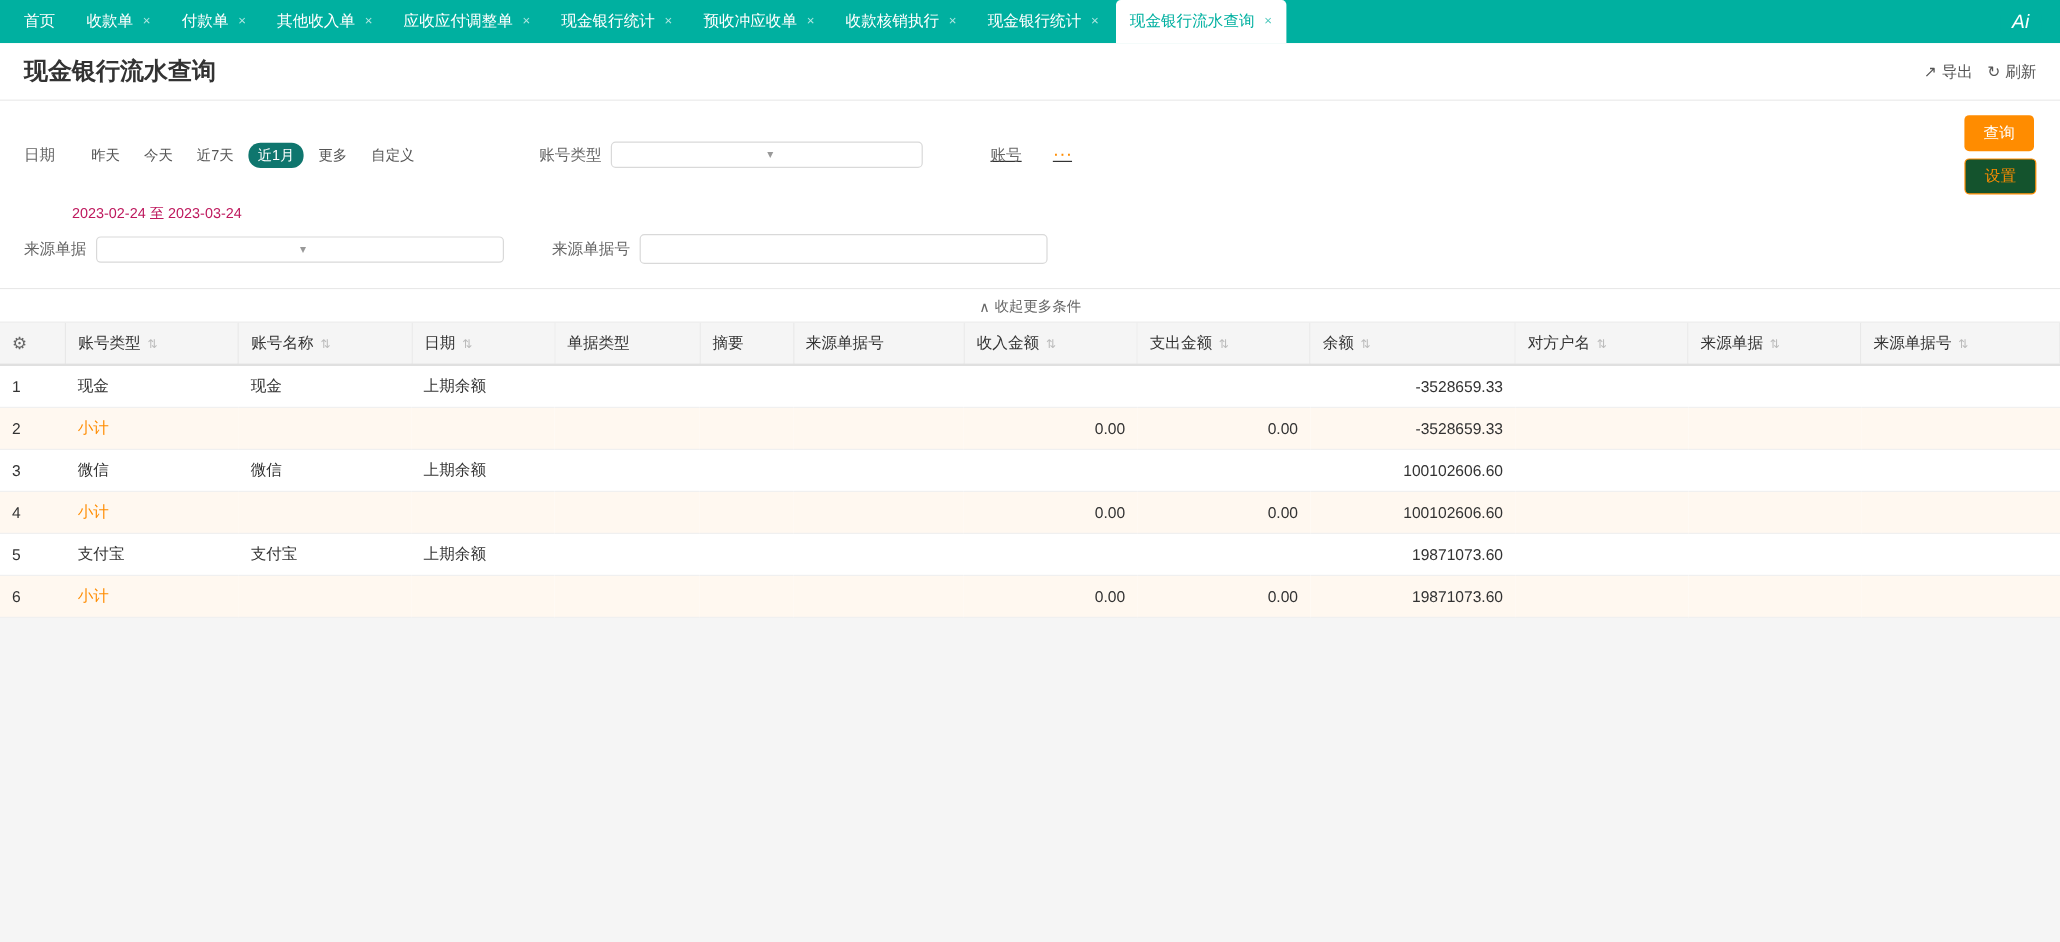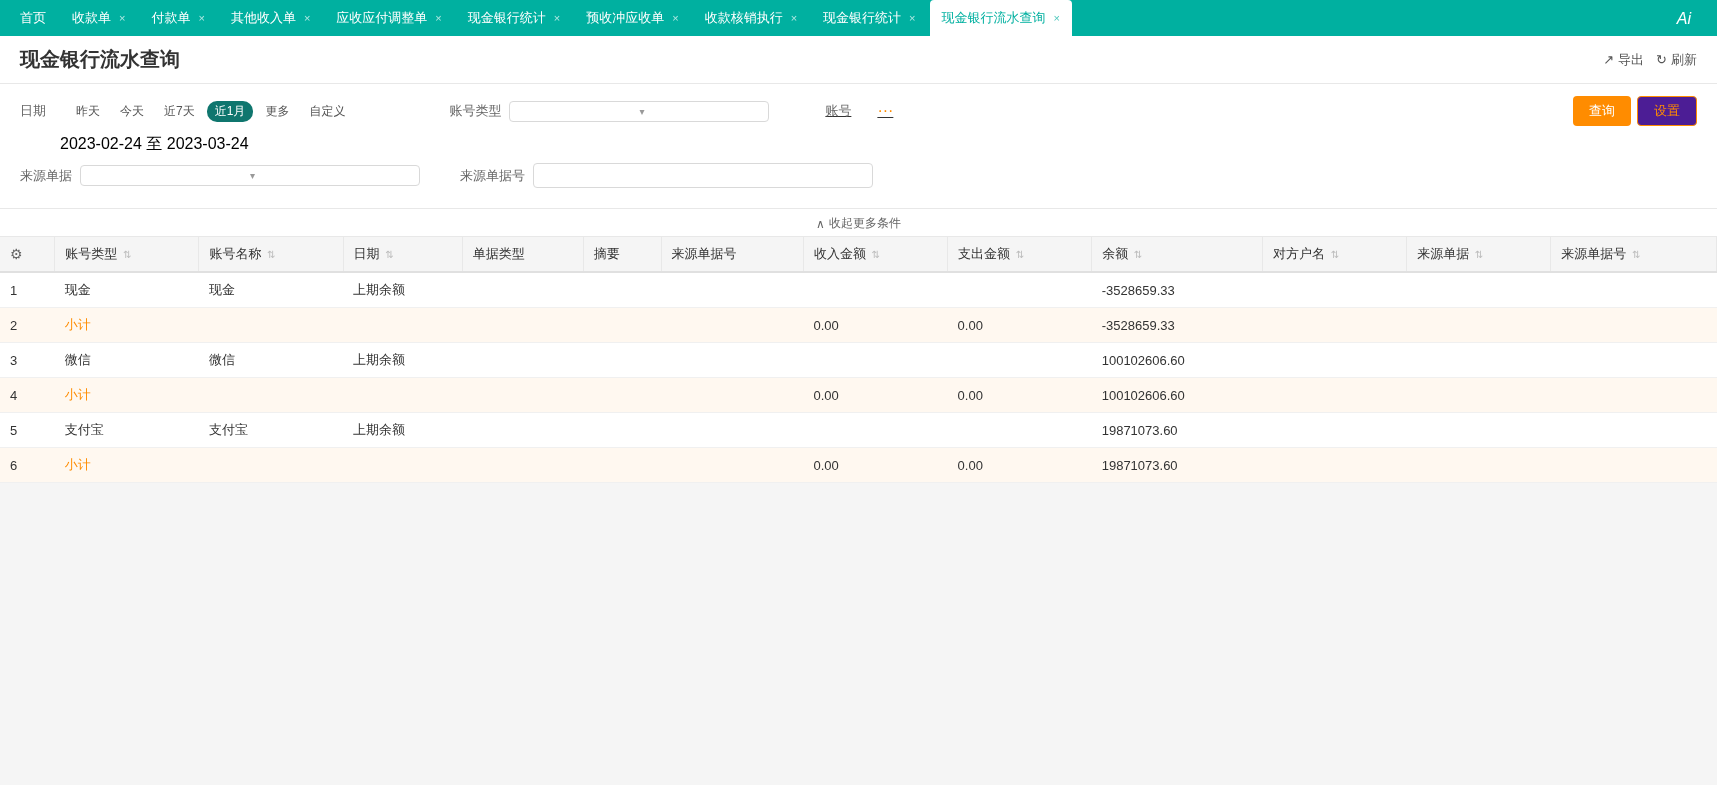--- a/index.html
+++ b/index.html
@@ -99,22 +99,22 @@
       color: #555;
       cursor: pointer;
       border-radius: 2px;
     }
     .date-opt.active {
       background: #0f766e;
       color: #fff;
       border-radius: 10px;
     }
     .date-range {
-      font-size: 16px;
-      color: #000000;
+      font-size: 12px;
+      color: #be185d;
       margin-left: 4px;
       text-align: center;
     }
     .filter-select {
       display: flex;
       align-items: center;
       border: 1px solid #d9d9d9;
       border-radius: 4px;
       padding: 4px 8px;
       min-width: 200px;
@@ -148,21 +148,21 @@
     .btn-query {
       background: #ff8c00;
       color: #fff;
       border: none;
       border-radius: 4px;
       padding: 6px 16px;
       font-size: 13px;
       cursor: pointer;
     }
     .btn-settings {
-      background: #4c1d95;
+      background: #14532d;
       color: #ff8c00;
       border: 1px solid #ff8c00;
       border-radius: 4px;
       padding: 5px 16px;
       font-size: 13px;
       cursor: pointer;
     }
 
     
     .collapse-bar {
@@ -216,21 +216,21 @@
     }
     tbody tr.subtotal-row {
       background: #fff8f0;
     }
     tbody td {
       padding: 8px 10px;
       color: #333;
       white-space: nowrap;
     }
     tbody td.num {
-      text-align: left;
+      text-align: right;
     }
     tbody td.subtotal-label {
       color: #ff8c00;
     }
     .gear-icon {
       cursor: pointer;
       color: #666;
       font-size: 14px;
     }
     .filter-group {
@@ -332,21 +332,21 @@
         <span></span>
         <span class="arrow">▾</span>
       </div>
     </div>
 
     <div class="filter-group" style="margin-left: 40px; text-decoration: underline;">
       <span class="filter-label">账号</span>
       <span class="filter-dots">···</span>
     </div>
 
-    <div style="margin-left: auto; display: flex; flex-direction: row; gap: 6px; align-items: flex-start;">
+    <div style="margin-left: auto; display: flex; flex-direction: column; gap: 6px; align-items: flex-start;">
       <button class="btn-query">查询</button>
       <button class="btn-settings">设置</button>
     </div>
   </div>
 
   <div style="margin-left: 36px; margin-bottom: 8px;">
     <span class="date-range">2023-02-24 至 2023-03-24</span>
   </div>
 
   <div class="filter-row">

